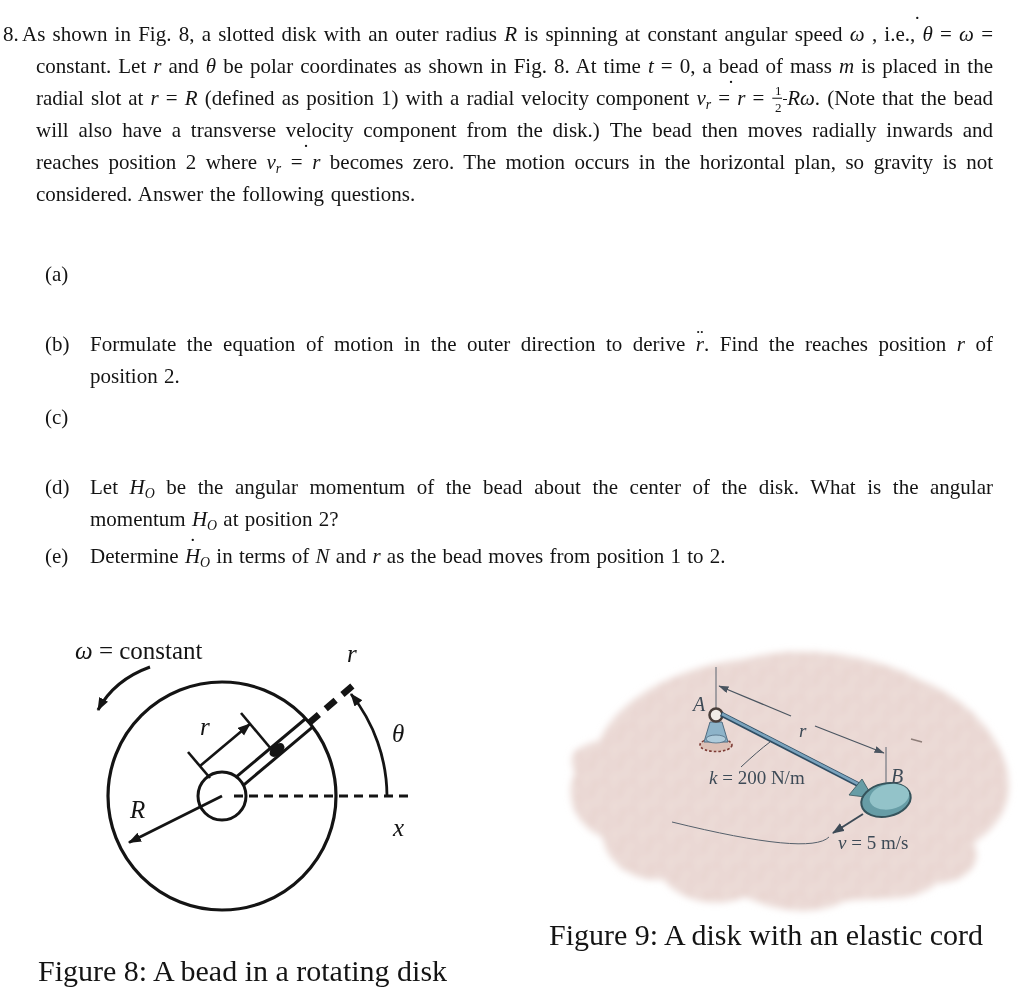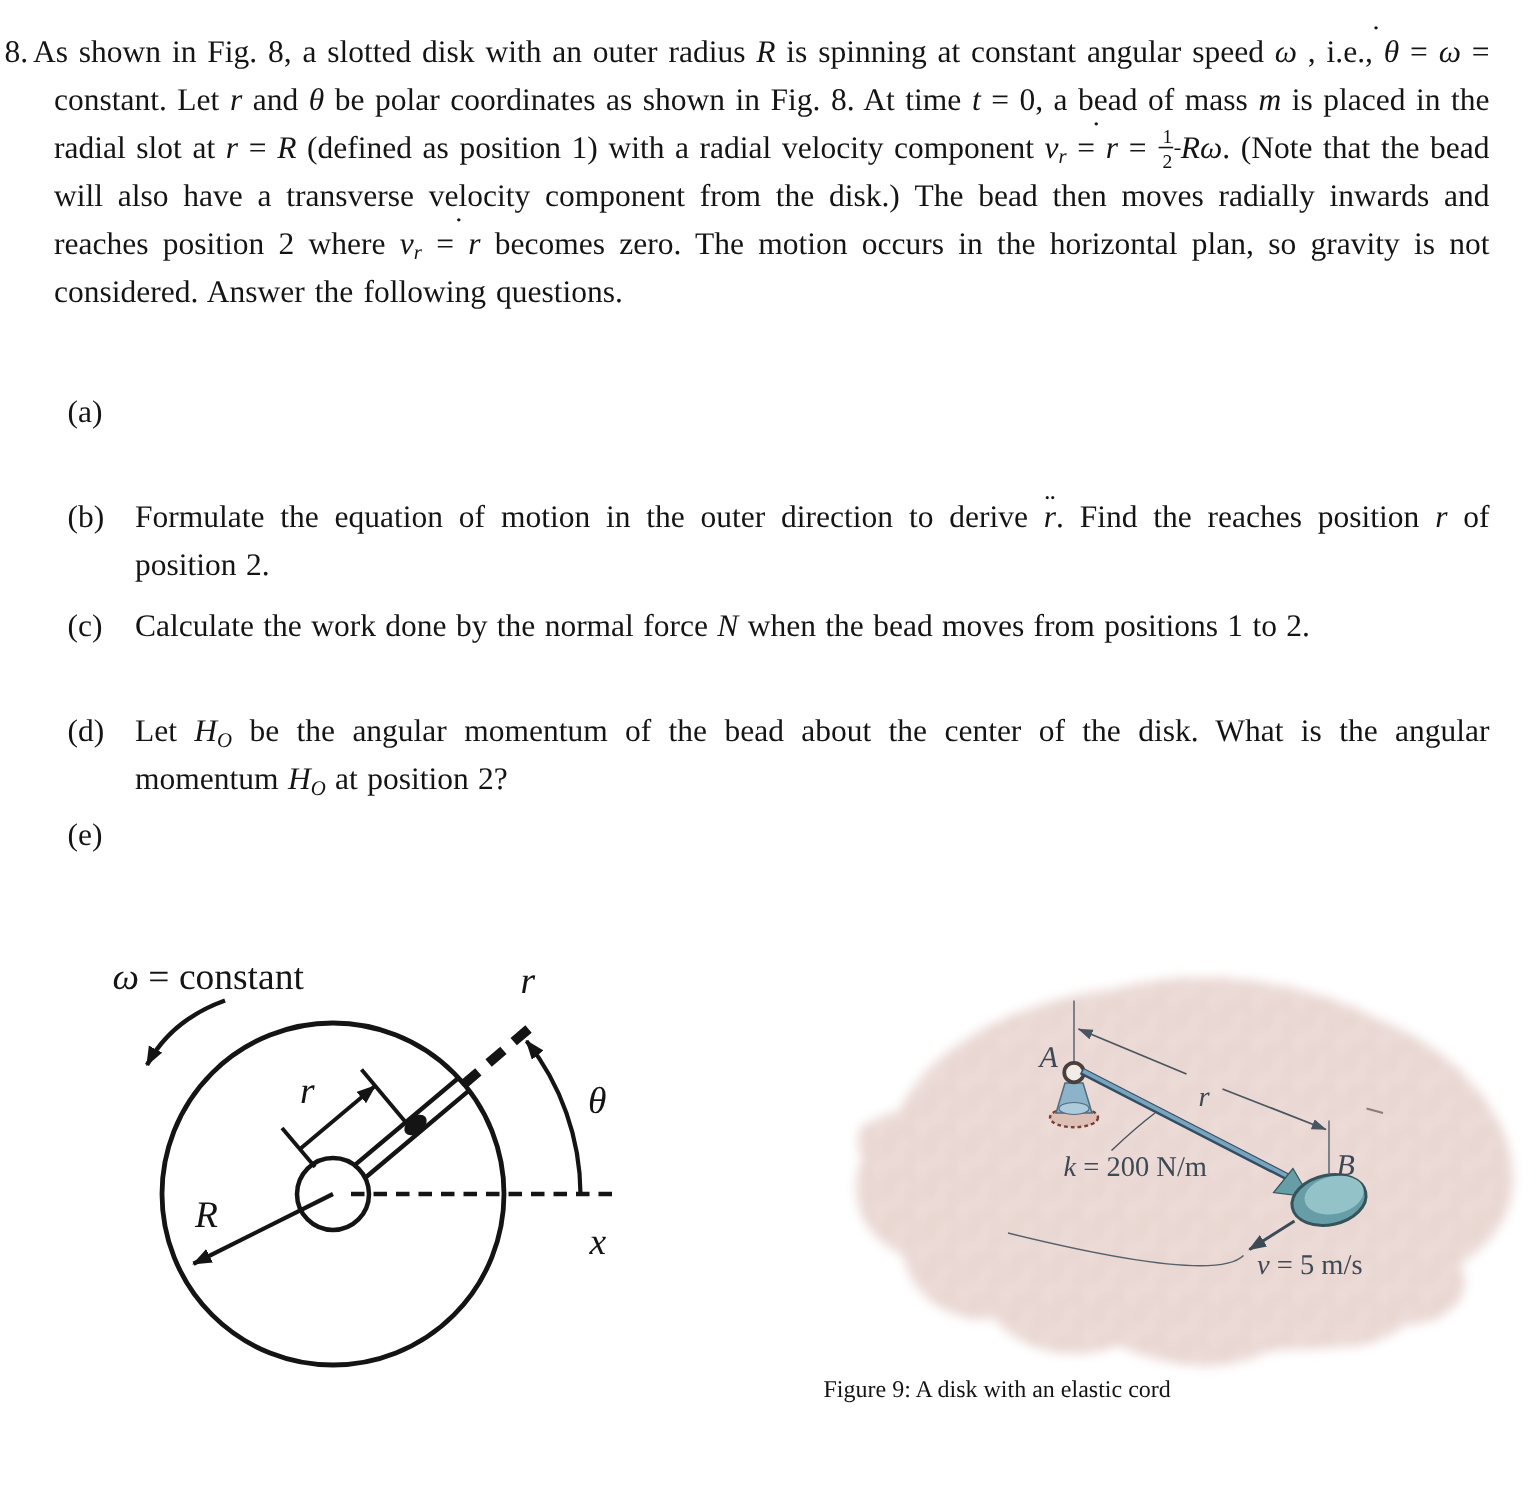--- a/index.html
+++ b/index.html
@@ -11,21 +11,21 @@
   .ilabel{position:absolute;left:-45px;top:0;}
   .m{font-style:italic;}
   sub{font-size:0.66em;line-height:0;vertical-align:-0.28em;}
   .frac{display:inline-block;text-align:center;vertical-align:-0.5em;line-height:1;font-size:0.62em;}
   .frac .num{display:block;border-bottom:1.4px solid #141414;padding:0 2px 1px 2px;}
   .frac .den{display:block;padding-top:1px;}
   .od{position:relative;}
   .od::after{content:"\02D9";position:absolute;left:52%;top:-0.68em;transform:translateX(-50%);font-style:normal;}
   .odd{position:relative;}
   .odd::after{content:"\00A8";position:absolute;left:52%;top:-0.52em;transform:translateX(-50%);font-style:normal;}
-  .caption{position:absolute;font-size:16px;white-space:nowrap;}
+  .caption{position:absolute;font-size:30px;white-space:nowrap;}
   .fig-svg{position:absolute;}
   svg text{font-family:"Liberation Serif","DejaVu Serif",serif;}
 </style>
 </head>
 <body>
 
 <div class="page">
 
   <div class="para">
     <span class="pnum">8.</span><span><span>As shown in Fig. 8, a slotted disk with an outer radius </span><i class="m">R</i><span> is spinning at constant angular speed </span><i class="m">ω</i><span> , i.e., </span><i class="m od">θ</i><span> = </span><i class="m">ω</i><span> = constant.  Let </span><i class="m">r</i><span> and </span><i class="m">θ</i><span> be polar coordinates as shown in Fig. 8.  At time </span><i class="m">t</i><span> = 0, a bead of mass </span><i class="m">m</i><span> is placed in the radial slot at </span><i class="m">r</i><span> = </span><i class="m">R</i><span> (defined as position 1) with a radial velocity component </span><i class="m">v</i><sub><i class="m">r</i></sub><span> = </span><i class="m od">r</i><span> = −</span><span class="frac"><span class="num">1</span><span class="den">2</span></span><i class="m">R</i><i class="m">ω</i><span>.  (Note that the bead will also have a transverse velocity component from the disk.)  The bead then moves radially inwards and reaches position 2 where </span><i class="m">v</i><sub><i class="m">r</i></sub><span> = </span><i class="m od">r</i><span> becomes zero.  The motion occurs in the horizontal plan, so gravity is not considered.  Answer the following questions.</span></span>
@@ -35,30 +35,30 @@
     <span class="ilabel">(a)</span>
   </div>
 
   <div class="item" style="top:328px;">
     <span class="ilabel">(b)</span>
     <span><span>Formulate the equation of motion in the outer direction to derive </span><i class="m odd">r</i><span>.  Find the reaches position </span><i class="m">r</i><span> of position 2.</span></span>
   </div>
 
   <div class="item" style="top:401px;">
     <span class="ilabel">(c)</span>
-    <span><span>Calculate the work done by the normal force </span><i class="m">N</i><span> when the bead moves from positions 1 to 2.</span></span>
   </div>
 
   <div class="item" style="top:471px;">
     <span class="ilabel">(d)</span>
     <span><span>Let </span><i class="m">H</i><sub><i class="m">O</i></sub><span> be the angular momentum of the bead about the center of the disk.  What is the angular momentum </span><i class="m">H</i><sub><i class="m">O</i></sub><span> at position 2?</span></span>
   </div>
 
   <div class="item" style="top:540px;">
     <span class="ilabel">(e)</span>
+    <span><span>Determine </span><i class="m od">H</i><sub><i class="m">O</i></sub><span> in terms of </span><i class="m">N</i><span> and </span><i class="m">r</i><span> as the bead moves from position 1 to 2.</span></span>
   </div>
 
   <svg class="fig-svg" style="left:30px;top:628px;" width="410" height="330" viewBox="0 0 410 330">
     <defs>
       <marker id="arrB" markerUnits="userSpaceOnUse" markerWidth="14" markerHeight="11" refX="12" refY="5" orient="auto">
         <path d="M0,0 L13,5 L0,10 z" fill="#141414"></path>
       </marker>
     </defs>
 
     <text x="45" y="31" font-size="25" fill="#141414"><tspan font-style="italic">ω</tspan><tspan> = constant</tspan></text>
@@ -162,15 +162,16 @@
     <text x="164" y="149" font-size="19" fill="#3d4a56"><tspan font-style="italic">k</tspan><tspan> = 200 N/m</tspan></text>
 
     <path d="M 127,187 Q 265,221 284,202" fill="none" stroke="#55606b" stroke-width="1"></path>
 
     <line x1="318" y1="179" x2="288" y2="198" stroke="#3d4a56" stroke-width="2" marker-end="url(#arrV)"></line>
     <text x="293" y="214" font-size="19" fill="#3d4a56"><tspan font-style="italic">v</tspan><tspan> = 5 m/s</tspan></text>
 
     <line x1="366" y1="104" x2="377" y2="107" stroke="#8d7d78" stroke-width="1.5"></line>
   </svg>
 
+  <div class="caption" style="left:38px;top:954px;">Figure 8: A bead in a rotating disk</div>
   <div class="caption" style="left:549px;top:918px;">Figure 9: A disk with an elastic cord</div>
 
 </div>
 
 </body></html>

